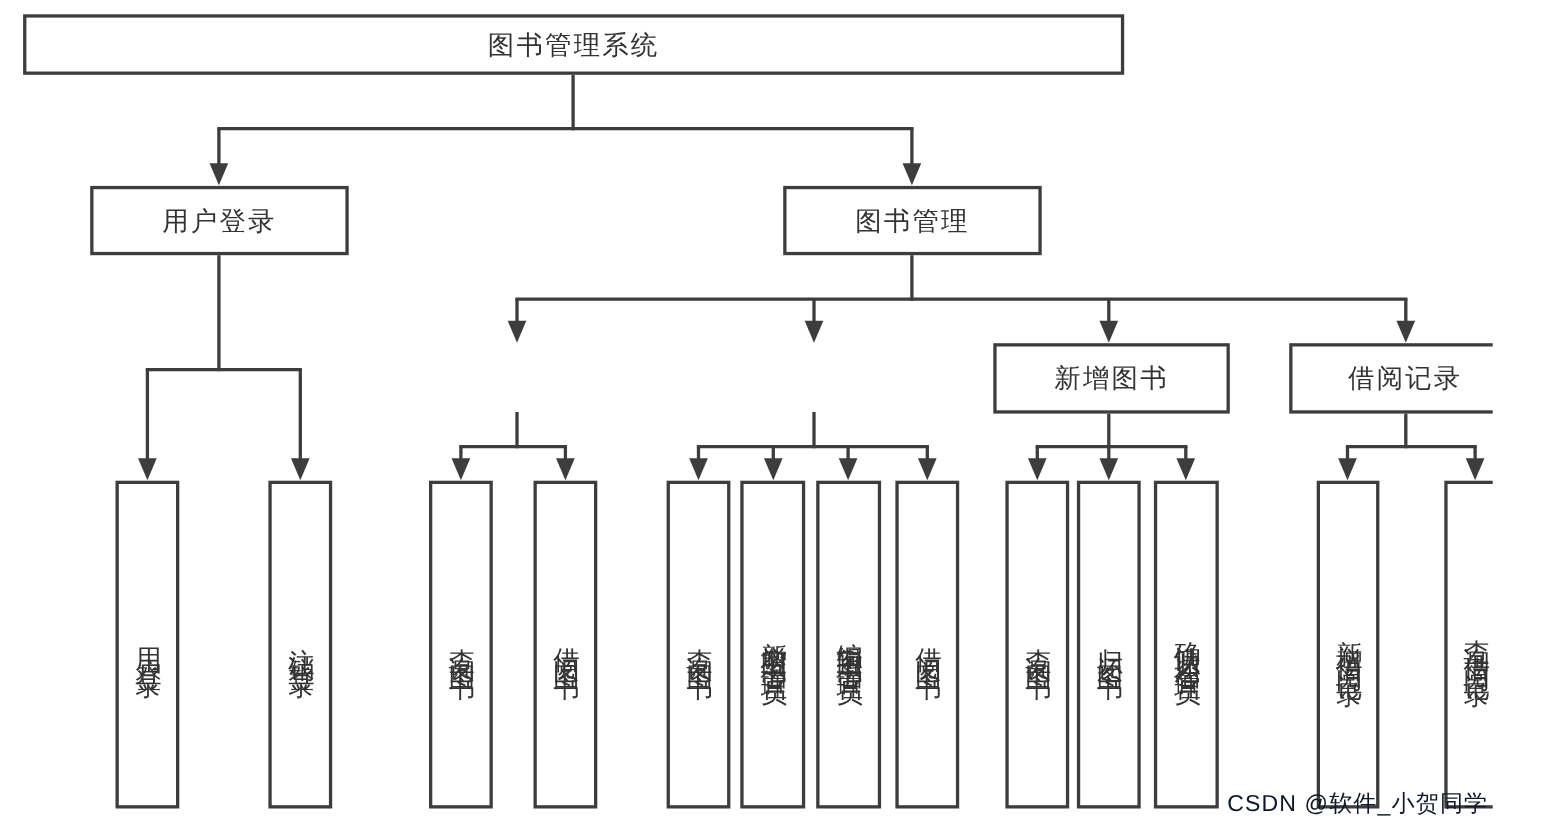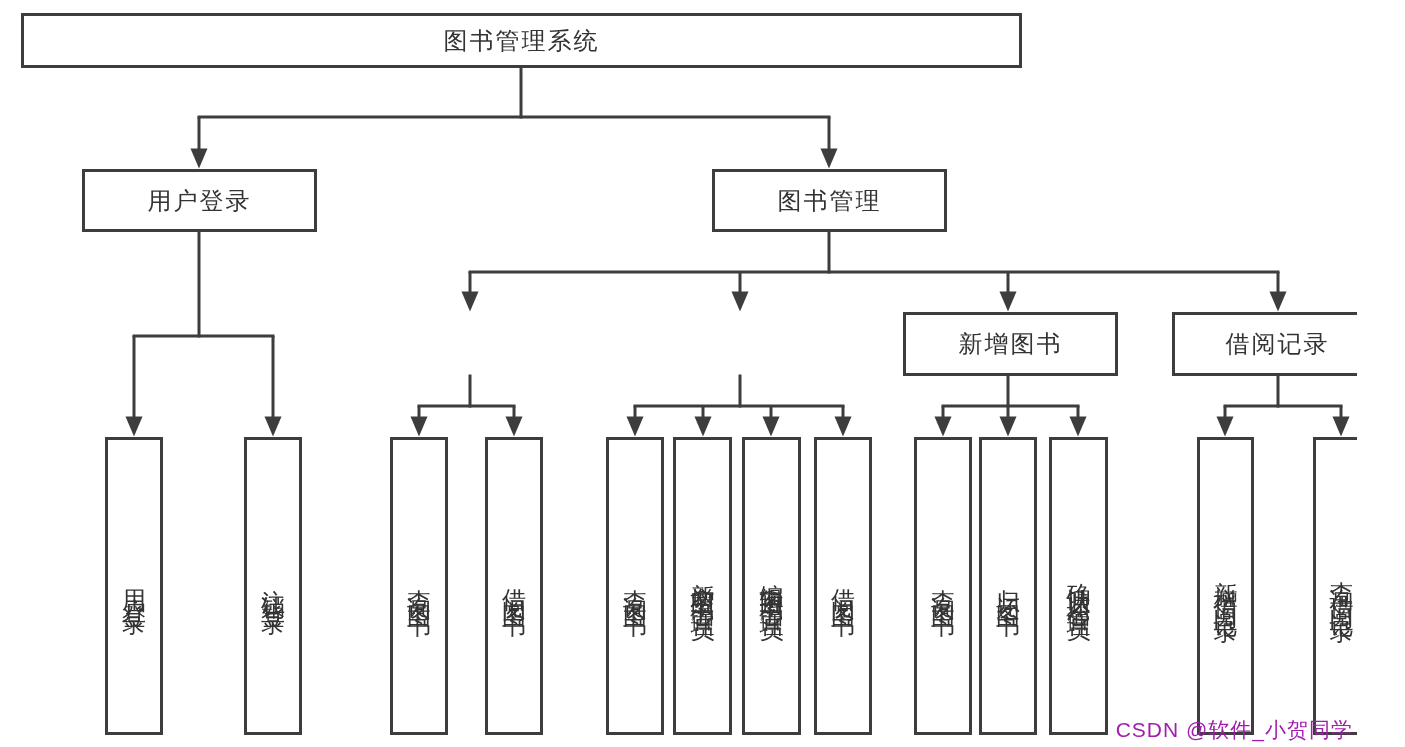--- a/index.html
+++ b/index.html
@@ -38,21 +38,21 @@
     line-height: 1;
     letter-spacing: 8px;
     color: #333333;
   }
   #watermark {
     position: absolute;
     right: 4px;
     bottom: 3px;
     font-size: 21px;
     letter-spacing: 1px;
-    color: #a21caf;
+    color: #0f172a;
     z-index: 10;
     white-space: nowrap;
   }
 </style>
 </head>
 <body>
 
 <div id="canvas">
 
   <svg id="connectors" viewBox="0 0 1405 747" xmlns="http://www.w3.org/2000/svg">

